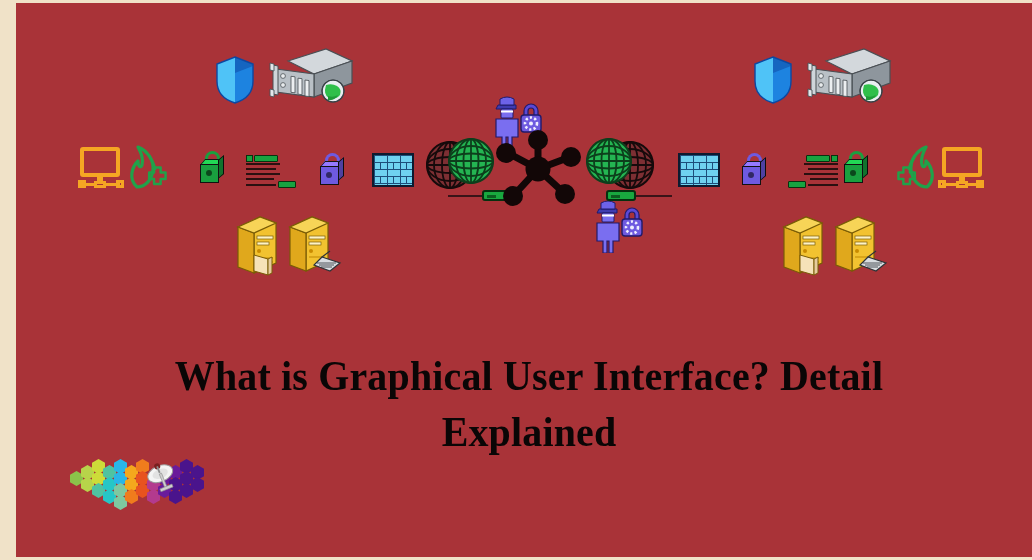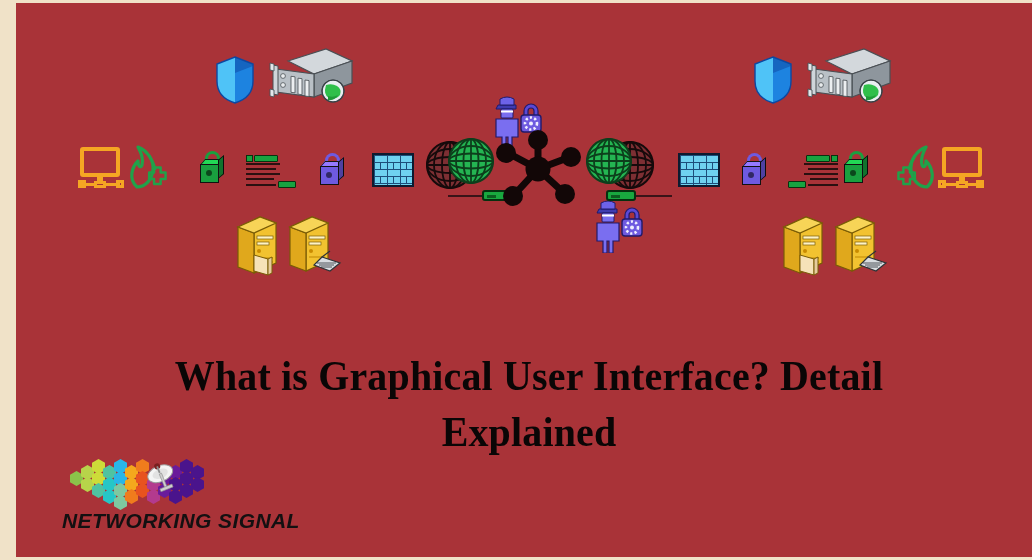--- a/index.html
+++ b/index.html
@@ -420,16 +420,15 @@
     <svg class="dish" viewBox="0 0 46 42">
       <g transform="rotate(-22 23 21)">
         <ellipse cx="22" cy="16" rx="13" ry="8" fill="#f4f4f4" stroke="#9a9a9a" stroke-width="1"></ellipse>
         <ellipse cx="22" cy="16" rx="8" ry="4.6" fill="#e2e2e2"></ellipse>
         <rect x="21" y="16" width="2.4" height="15" fill="#cfcfcf" stroke="#8d8d8d" stroke-width=".6"></rect>
         <rect x="16" y="30" width="13" height="3" fill="#cfcfcf" stroke="#8d8d8d" stroke-width=".6"></rect>
         <circle cx="22" cy="8" r="3" fill="#7a2020"></circle>
         <rect x="21" y="8" width="1.8" height="7" fill="#8d8d8d"></rect>
       </g>
     </svg>
-    <div class="name">NETWORKING SIGNAL</div>
   </div>
 
 </div>
 
 </body></html>

